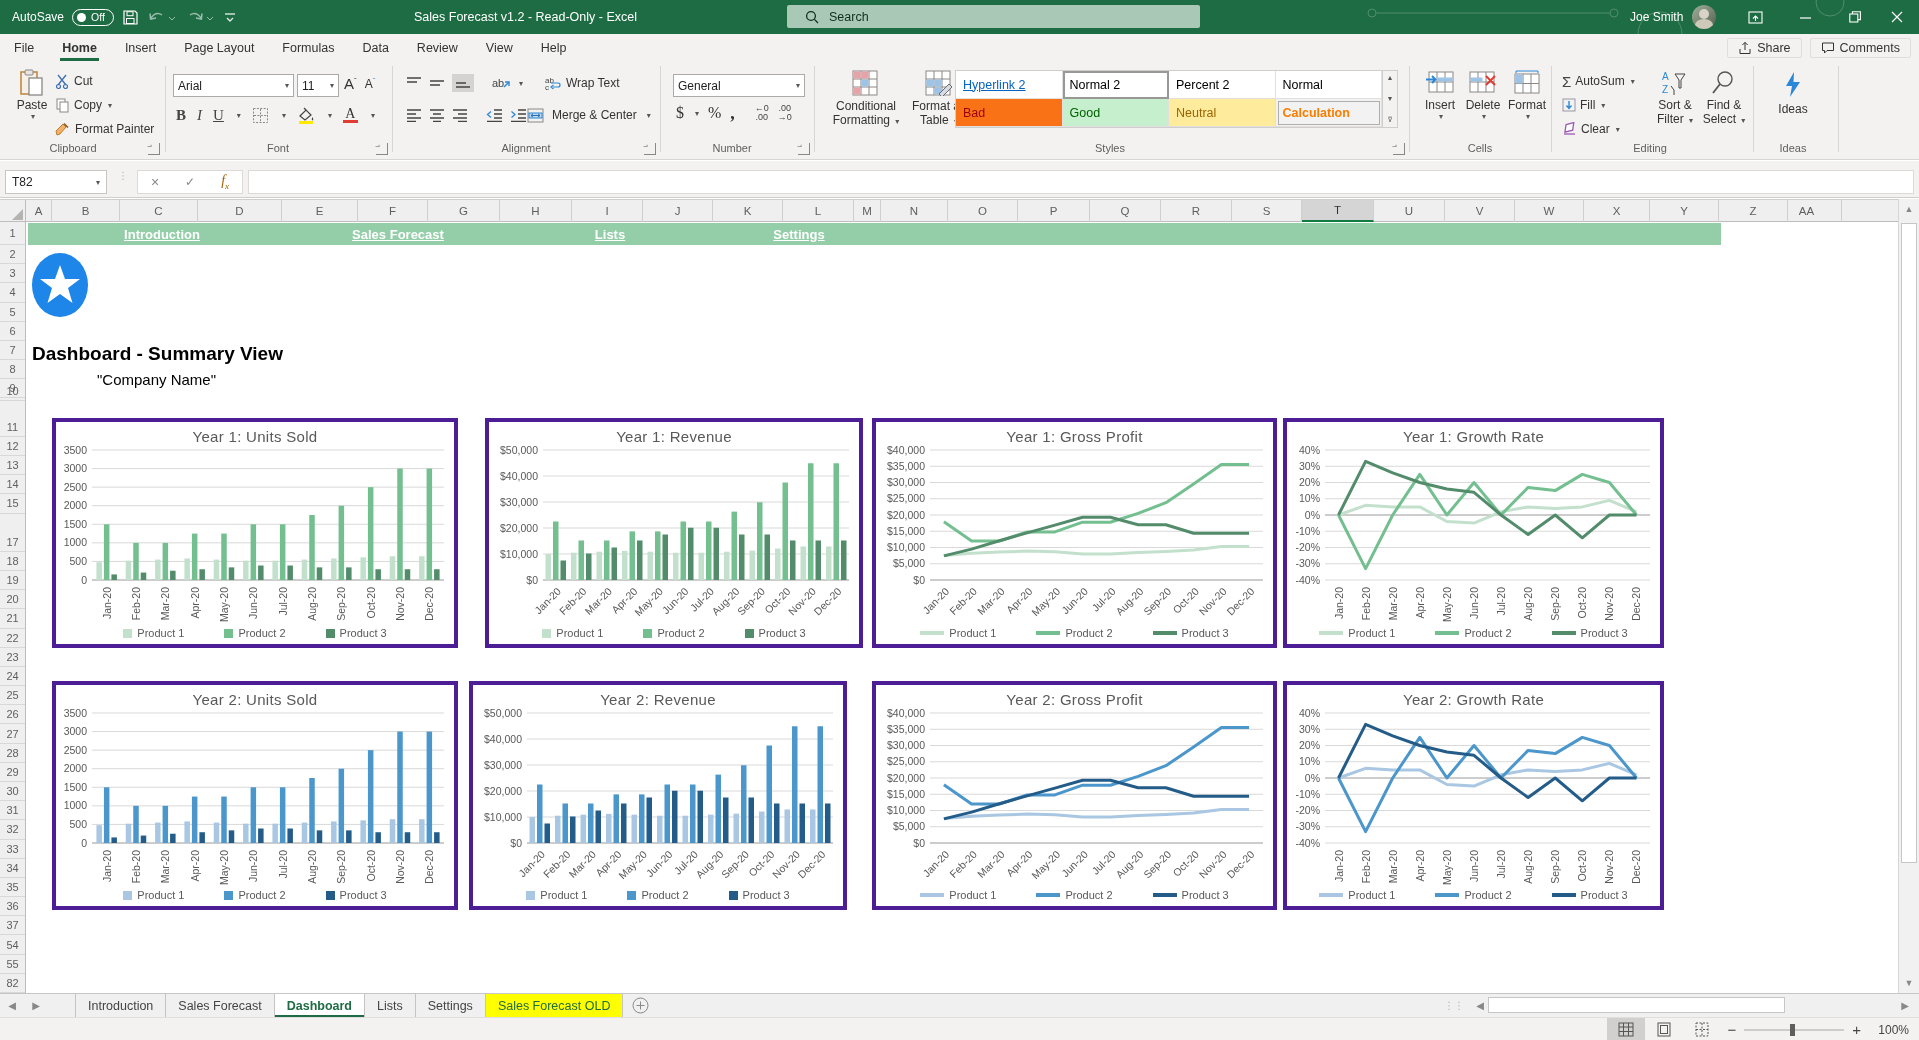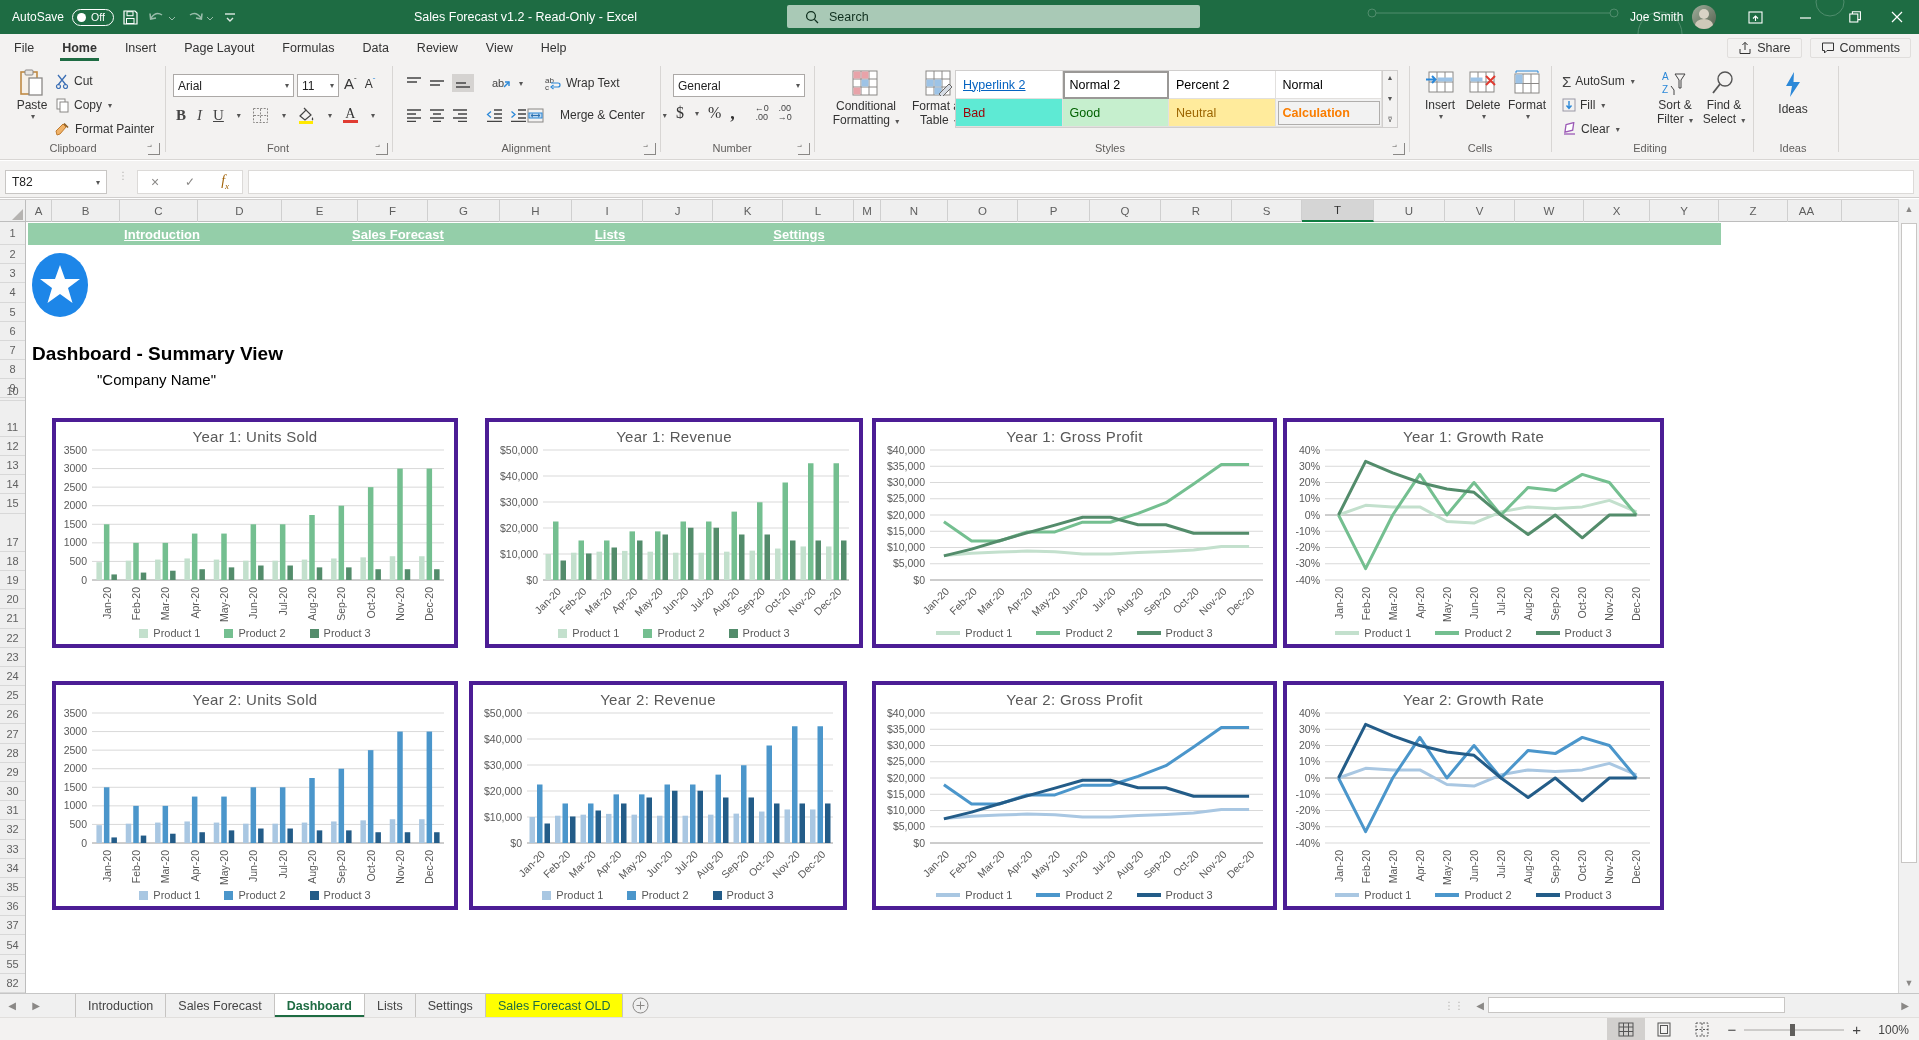--- a/index.html
+++ b/index.html
@@ -37,21 +37,21 @@
 .smallrow{position:absolute;display:flex;align-items:center;gap:4px;height:18px}
 .combo{position:absolute;background:#fff;border:1px solid #aca9a7;display:flex;align-items:center;font-size:12px;color:#222;padding:0 4px}
 .combo .carr{margin-left:auto;font-size:8px;color:#555}
 .btn-icon{display:flex;flex-direction:column;align-items:center;justify-content:flex-start}
 .fmt{font-size:15px;color:#333;font-family:"Liberation Serif",serif}
 
 #gallery{position:absolute;left:955px;top:8px;width:428px;height:58px;background:#fff;border:1px solid #d0cecd;display:grid;grid-template-columns:repeat(4,1fr);grid-auto-rows:28px}
 .gcell{border-right:1px solid #e2e0de;border-bottom:1px solid #e2e0de;display:flex;align-items:center;padding-left:7px;font-size:12.5px;background:#fff;color:#000}
 .gcell.hyperlink span{color:#0563c1;text-decoration:underline}
 .gcell.selected{outline:2px solid #9a9896;outline-offset:-2px}
-.gcell.bad{background:#5eead4}.gcell.bad span{color:#9c0006}
+.gcell.bad{background:#f97316}.gcell.bad span{color:#9c0006}
 .gcell.good{background:#c6efce}.gcell.good span{color:#006100}
 .gcell.neutral{background:#ffeb9c}.gcell.neutral span{color:#9c6500}
 .gcell.calc{background:#f2f2f2;outline:1px solid #b0aeac;outline-offset:-3px}.gcell.calc span{color:#fa7d00;font-weight:bold}
 #galscroll{position:absolute;left:1383px;top:8px;width:15px;height:58px;border:1px solid #d0cecd;border-left:none;background:#f3f2f1;display:flex;flex-direction:column;align-items:center;justify-content:space-between;padding:3px 0;font-size:7px;color:#555}
 
 #formulabar{position:absolute;left:0;top:161px;width:1919px;height:37px;background:#f3f2f1;border-bottom:1px solid #d0cecd}
 #namebox{position:absolute;left:5px;top:9px;width:102px;height:24px;background:#fff;border:1px solid #c8c6c4;display:flex;align-items:center;padding:0 6px;color:#222}
 #fxbtns{position:absolute;left:137px;top:9px;width:106px;height:24px;background:#fff;border:1px solid #dcdad8;display:flex;align-items:center;justify-content:space-around;color:#8a8886}
 #finput{position:absolute;left:248px;top:9px;width:1666px;height:24px;background:#fff;border:1px solid #dcdad8}
 
@@ -69,21 +69,21 @@
 
 #logo{position:absolute;left:6px;top:31px;height:64px;display:flex;align-items:center}
 #logotext{font-size:47px;letter-spacing:-1.5px;margin-left:4px;line-height:1}
 #logotext .b{font-weight:bold;color:#3b3b3b}
 #logotext .l{color:#848484}
 #heading{position:absolute;left:6px;top:121px;font-size:19px;font-weight:bold;color:#000}
 #subheading{position:absolute;left:71px;top:149px;font-size:15px;color:#000}
 
 .chart{position:absolute;background:#fff;border:4px solid #4c1d95}
 .chart .ctitle{position:absolute;left:0;right:0;top:6px;text-align:center;font-size:15px;color:#595959;letter-spacing:.3px}
-.chart .legend{position:absolute;left:0;right:0;bottom:5px;display:flex;justify-content:center;gap:24px;align-items:center}
+.chart .legend{position:absolute;left:0;right:0;bottom:5px;display:flex;justify-content:center;gap:40px;align-items:center}
 .chart .legend .li{display:flex;align-items:center;gap:5px;font-size:11px;color:#595959}
 
 #tabbar{position:absolute;left:0;top:993px;width:1919px;height:24px;background:#f0f0f0;border-top:1px solid #c6c6c6;display:flex;align-items:stretch;font-size:12.5px;color:#444}
 .navarr{width:24px;display:flex;align-items:center;justify-content:center;color:#8a8886;font-size:10px}
 .stab{display:flex;align-items:center;padding:0 12px;border-right:1px solid #c6c4c2;position:relative}
 .stab.active{background:#fff;color:#1e6c43;font-weight:bold}
 .stab.active:after{content:"";position:absolute;left:0;right:0;bottom:0;height:2px;background:#1e6c43}
 #plusbtn{width:34px;display:flex;align-items:center;justify-content:center;color:#666}
 #hscroll{position:absolute;right:0;top:993px;height:24px;width:475px;display:flex;align-items:center}
 #statusbar{position:absolute;left:0;top:1017px;width:1919px;height:23px;background:#f3f2f1;border-top:1px solid #e1dfdd}
@@ -324,21 +324,21 @@
       <span style="width:4px"></span>
       <svg width="17" height="14" viewBox="0 0 17 14">
           <path d="M8 2 H16 M8 6 H16 M8 10 H16 M1 13.5 H16" stroke="#444" stroke-width="1.3"></path>
           <path d="M5 3.5 L1.5 6.5 L5 9.5" fill="none" stroke="#2b88d8" stroke-width="1.3"></path>
         </svg>
       <svg width="17" height="14" viewBox="0 0 17 14">
           <path d="M8 2 H16 M8 6 H16 M8 10 H16 M1 13.5 H16" stroke="#444" stroke-width="1.3"></path>
           <path d="M1.5 3.5 L5 6.5 L1.5 9.5" fill="none" stroke="#2b88d8" stroke-width="1.3"></path>
         </svg>
     </div>
-    <div class="smallrow" style="left:527px;top:44px;gap:16px">
+    <div class="smallrow" style="left:527px;top:44px;gap:8px">
       <svg width="17" height="15" viewBox="0 0 17 15">
           <rect x="1" y="1" width="15" height="13" fill="none" stroke="#8a8886"></rect>
           <rect x="2" y="5" width="13" height="5" fill="#bdd7ee" stroke="#2b88d8"></rect>
           <path d="M4 7.5 H13 M6 5.8 L4 7.5 L6 9.2 M11 5.8 L13 7.5 L11 9.2" fill="none" stroke="#2b6faf" stroke-width="1"></path>
         </svg>
       <span class="rlabel">Merge &amp; Center</span>
       <span class="chev">▾</span>
     </div>
     <div class="glabel" style="left:466px">Alignment</div>
     <div class="launcher" style="left:644px"></div>

